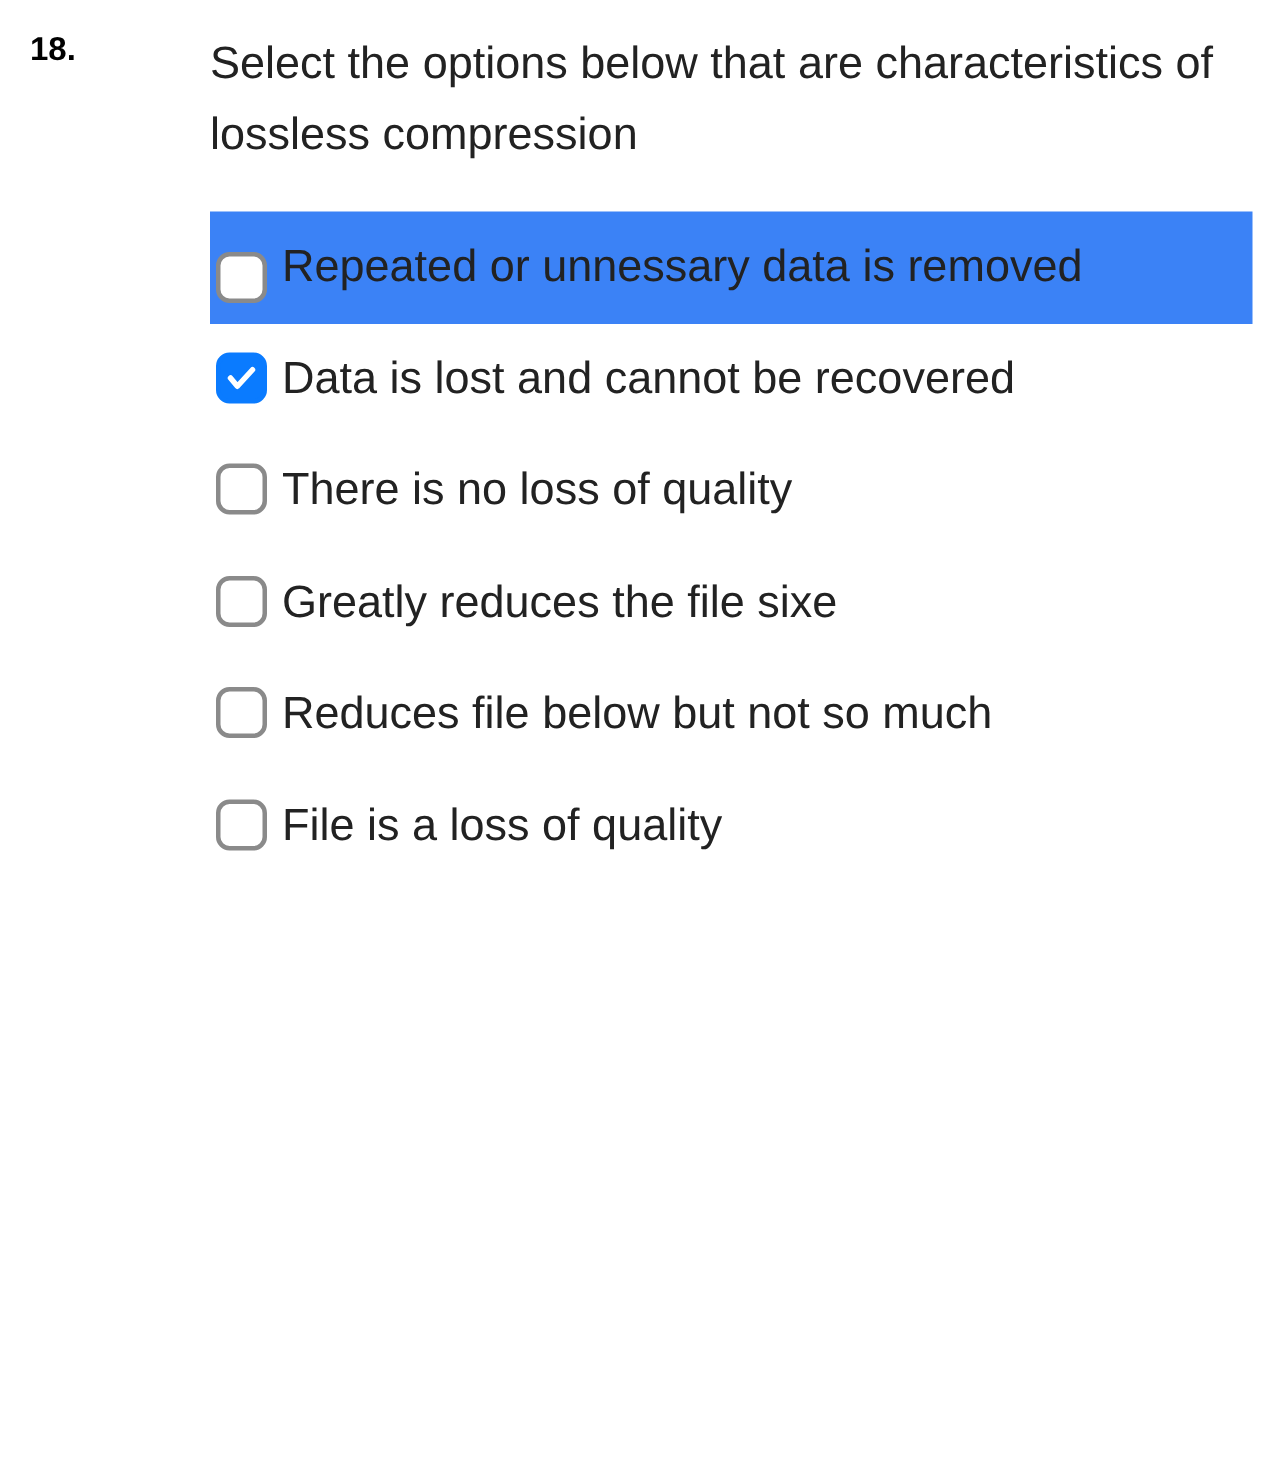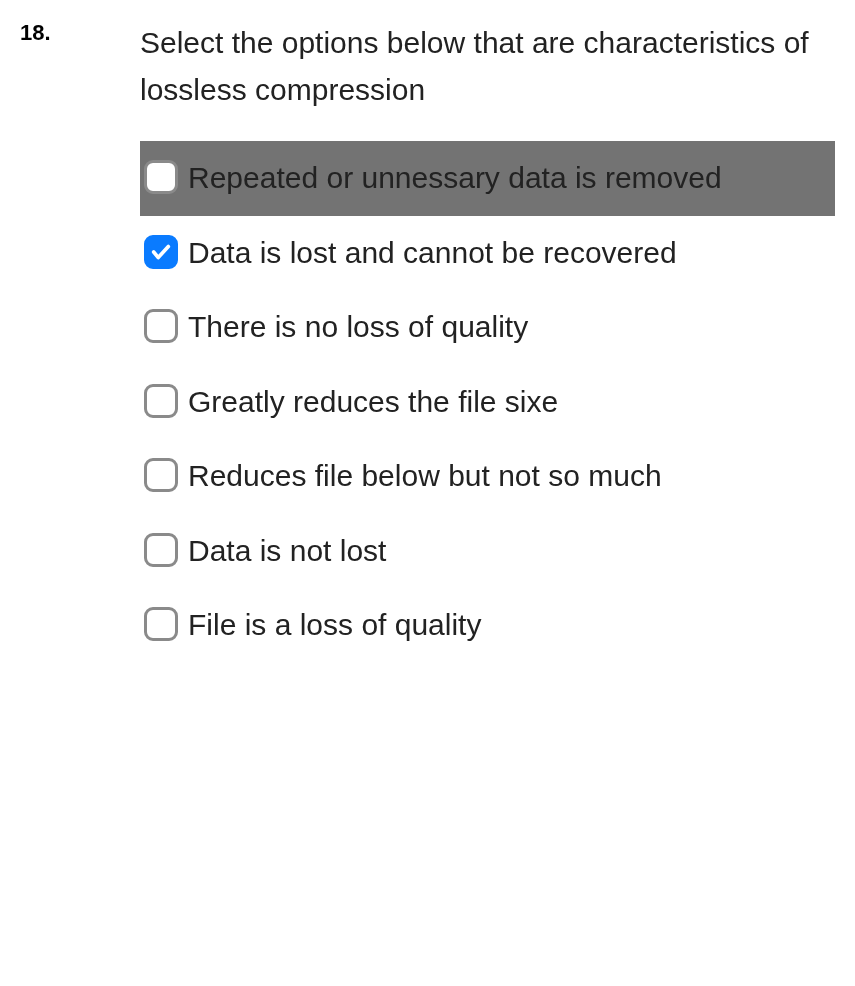--- a/index.html
+++ b/index.html
@@ -41,21 +41,22 @@
       flex-direction: column;
     }
     .option-row {
       display: flex;
       align-items: flex-start;
       gap: 10px;
       padding: 14px 6px 14px 4px;
       line-height: 1.55;
     }
     .option-row.highlighted {
-      background: #737373;
+      background: #3b82f6;
+      align-items: flex-end;
     }
     .checkbox {
       width: 34px;
       height: 34px;
       border: 3px solid #8a8a8a;
       border-radius: 9px;
       background: #ffffff;
       flex-shrink: 0;
       margin-top: 5px;
       display: flex;
@@ -119,26 +120,20 @@
         <div class="option-label">Greatly reduces the file sixe</div>
       </div>
 
       <div class="option-row">
         <div class="checkbox">
           
         </div>
         <div class="option-label">Reduces file below but not so much</div>
       </div>
 
-      <div class="option-row">
-        <div class="checkbox">
-          
-        </div>
-        <div class="option-label">Data is not lost</div>
-      </div>
 
       <div class="option-row">
         <div class="checkbox">
           
         </div>
         <div class="option-label">File is a loss of quality</div>
       </div>
 
 
     </div>

